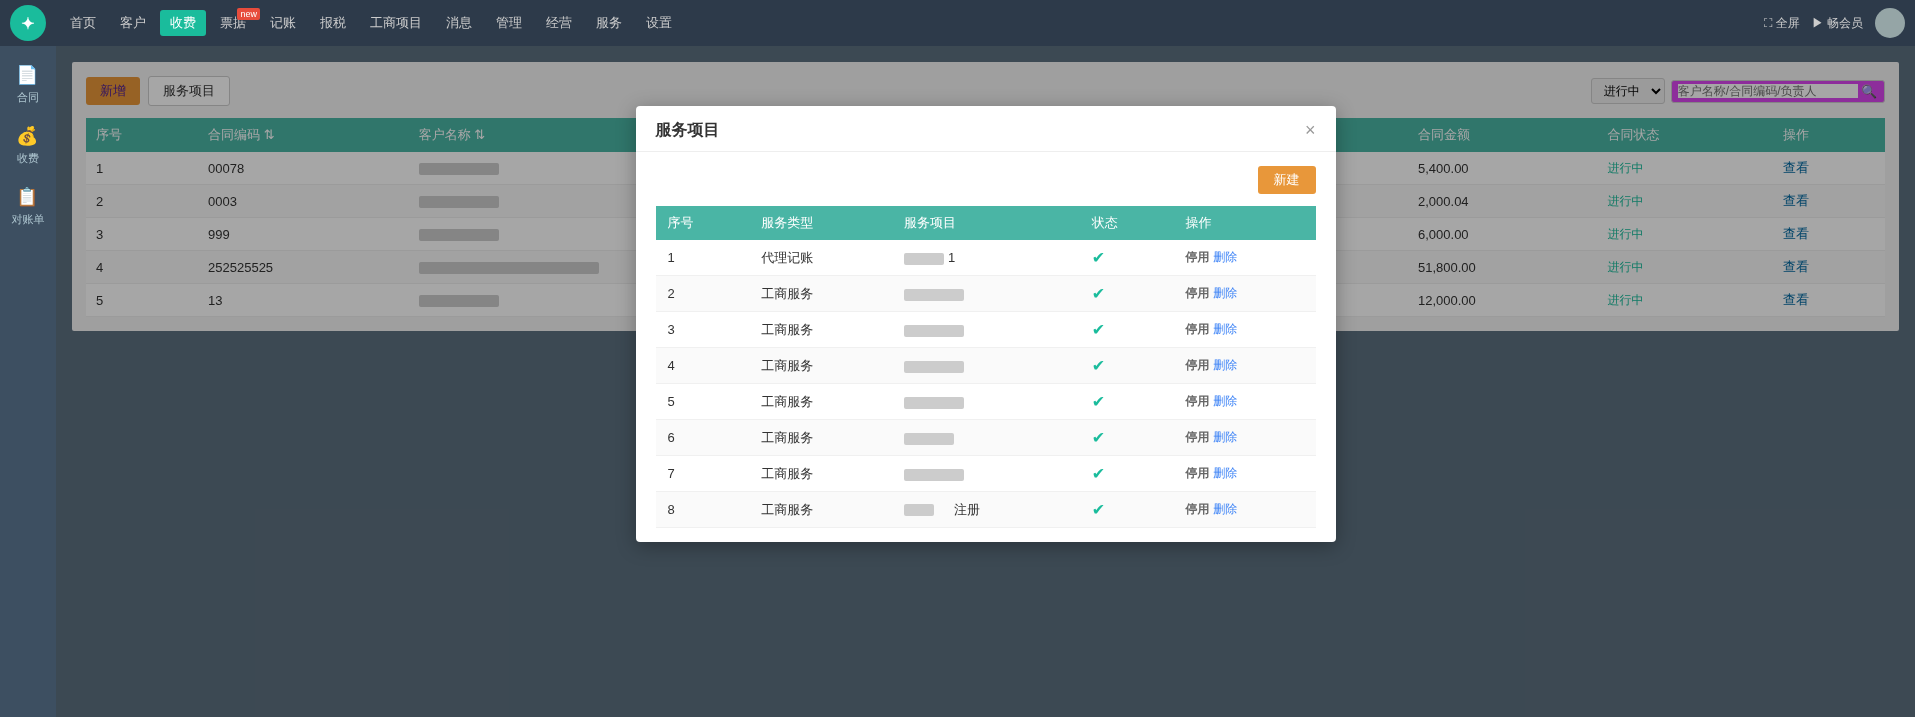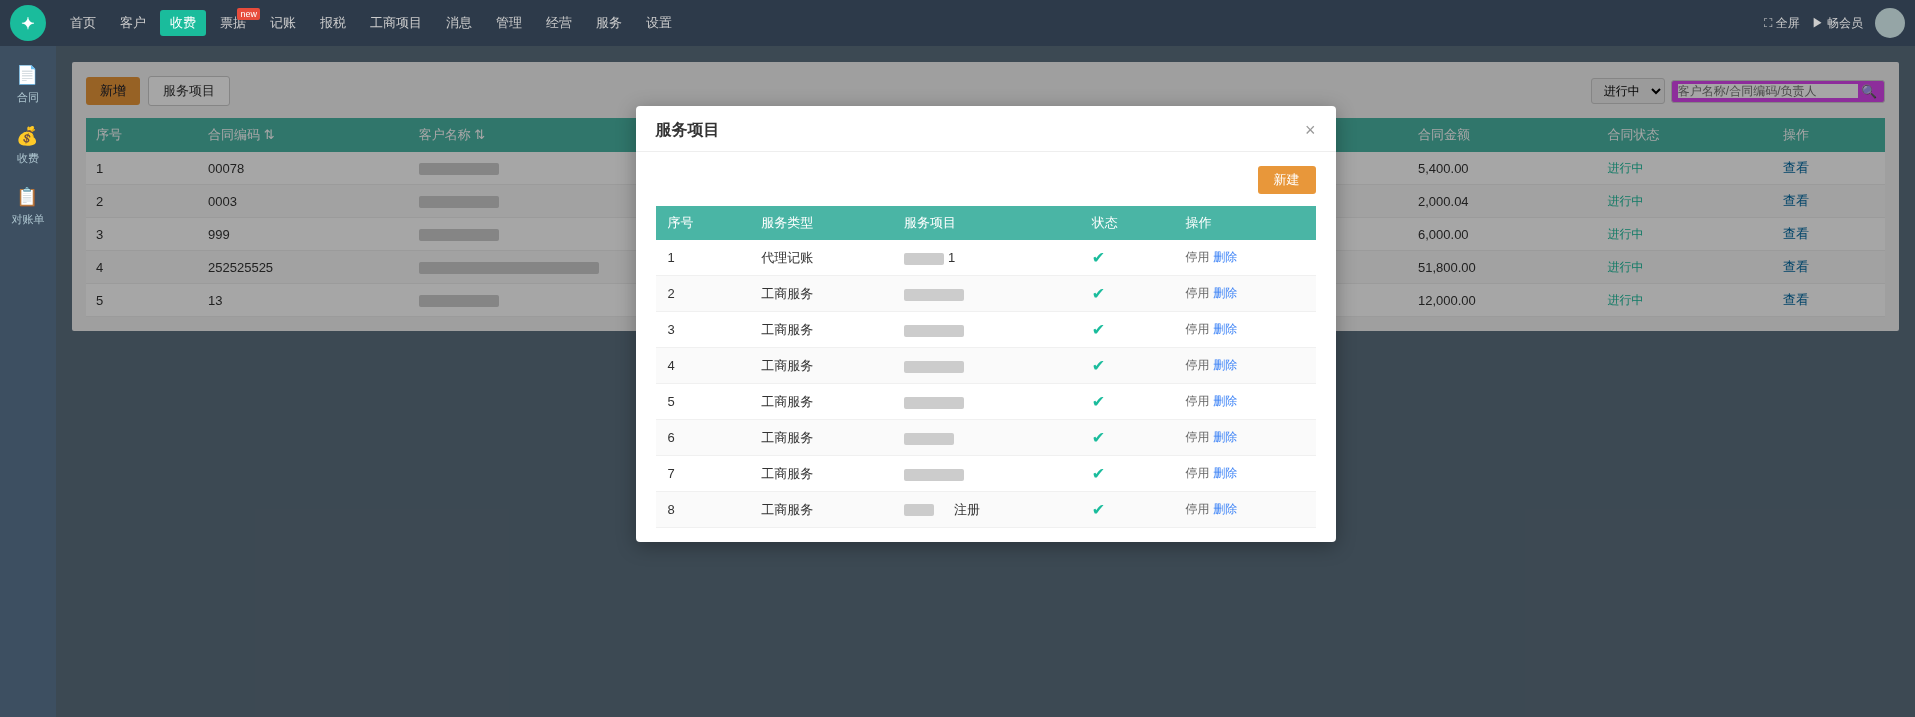--- a/index.html
+++ b/index.html
@@ -109,21 +109,21 @@
     }
 
     .toolbar {
       display: flex;
       align-items: center;
       gap: 8px;
       margin-bottom: 12px;
     }
     .btn-new {
       background: #e8973a;
-      color: #0f172a;
+      color: #4c1d95;
       border: none;
       padding: 5px 14px;
       border-radius: 3px;
       cursor: pointer;
       font-size: 13px;
     }
     .btn-service {
       background: #fff;
       color: #333;
       border: 1px solid #ccc;
@@ -265,21 +265,21 @@
       color: #333;
     }
     .check-icon {
       color: #1abc9c;
       font-size: 16px;
     }
     .btn-disable {
       color: #666;
       cursor: pointer;
       font-size: 12px;
-      background: none; border: none;
+      background: none; border: none; font-weight: bold;
     }
     .btn-delete {
       color: #3b82f6;
       cursor: pointer;
       font-size: 12px;
       background: none; border: none;
     }
     .modal-table-scroll {
       overflow-y: auto;
       max-height: 360px;

